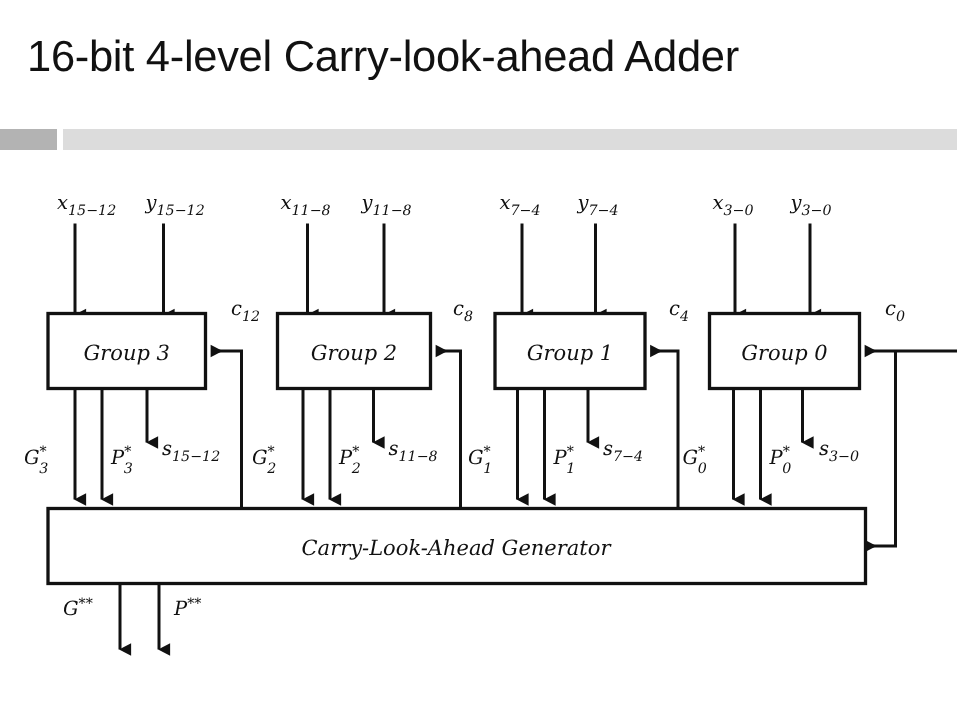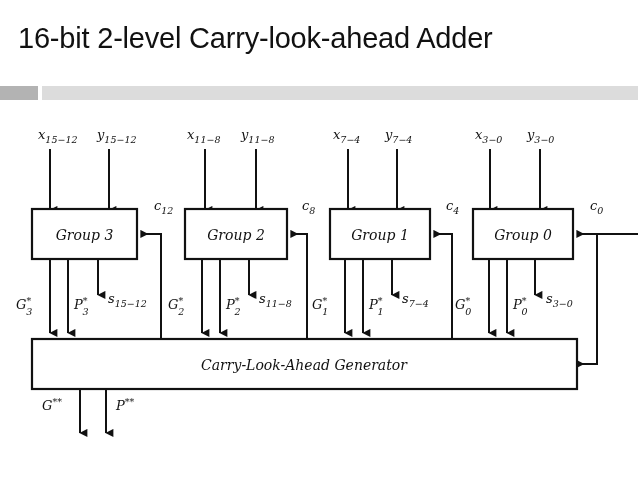--- a/index.html
+++ b/index.html
@@ -94,21 +94,21 @@
     stroke: #111111;
     stroke-width: 2.2;
     fill: #ffffff;
   }
 </style>
 </head>
 <body>
 
 <div id="slide">
 
-  <div class="slide-title">16-bit 2-level Carry-look-ahead Adder</div>
+  <div class="slide-title">16-bit 4-level Carry-look-ahead Adder</div>
 
   <div class="divider">
     <div class="blk"></div>
     <div class="bar"></div>
   </div>
 
   <div id="diagram">
     <svg width="638" height="374" viewBox="0 0 638 374" xmlns="http://www.w3.org/2000/svg">
       <defs>
         <marker id="arrowdown" markerWidth="9" markerHeight="9" refX="4.5" refY="8" orient="auto" markerUnits="userSpaceOnUse">

